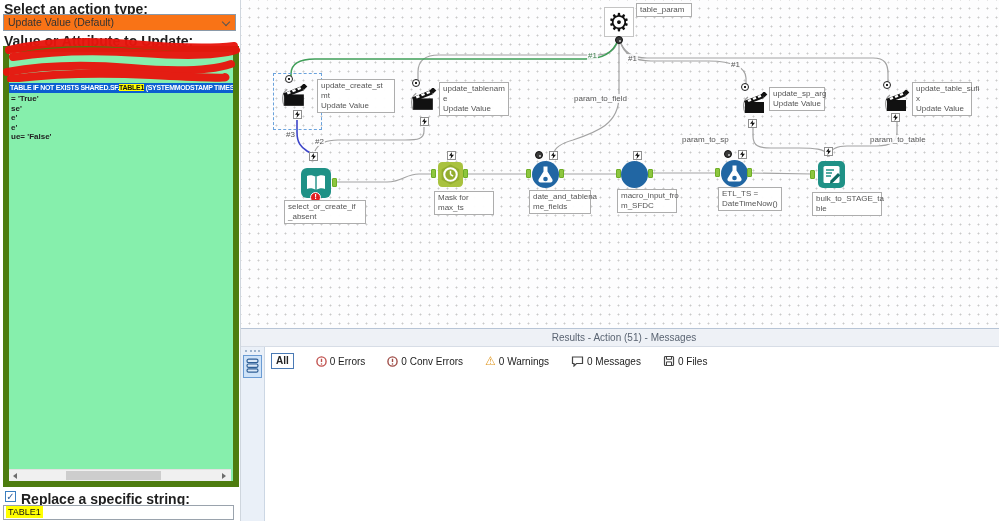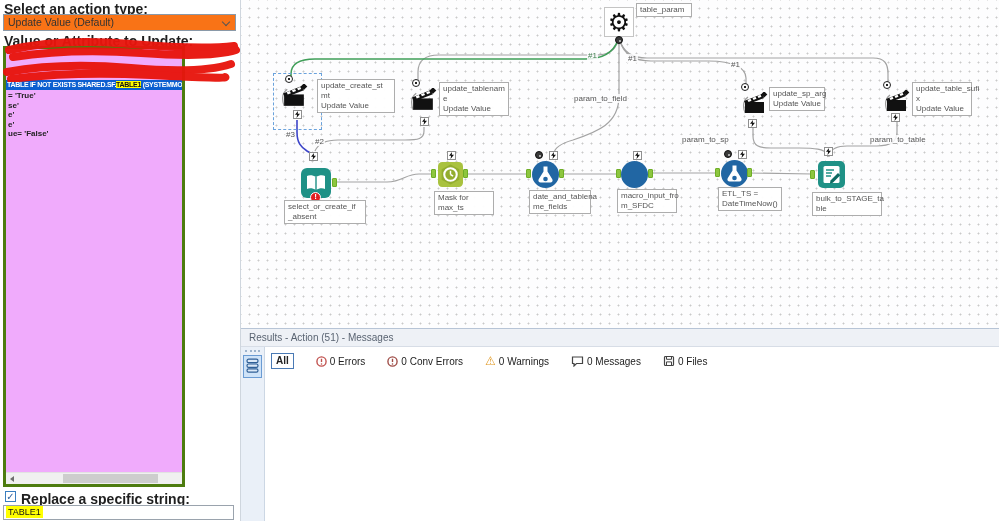--- a/index.html
+++ b/index.html
@@ -5,21 +5,21 @@
   * { box-sizing: border-box; margin: 0; padding: 0; }
   html,body { width:999px; height:521px; overflow:hidden; }
   body { font-family:"Liberation Sans", sans-serif; background:#fff; position:relative; }
   .abs { position:absolute; }
 
   
   #left-panel { left:0; top:0; width:241px; height:521px; background:#fff; border-right:1px solid #cfd6de; z-index:5; }
   .panel-label { font-size:14px; font-weight:600; color:#1f1f1f; }
   #action-select { left:3px; top:14px; width:233px; height:17px; border:1px solid #8a99a8; background:#f97316; font-size:10.5px; color:#333; line-height:15px; padding:0 4px; }
   #action-select .chev { position:absolute; right:6px; top:4px; width:6px; height:6px; border-right:1.4px solid #555; border-bottom:1.4px solid #555; transform:rotate(45deg); }
-  #listbox { left:3px; top:46px; width:182px; height:441px; border:3px solid #4d7c0f; background:#f0abfc; overflow:hidden; }
+  #listbox { left:3px; top:46px; width:236px; height:441px; border:6px solid #4d7c0f; background:#86efac; overflow:hidden; }
   .lrow { position:absolute; left:2px; font-size:8px; font-weight:600; color:#222; white-space:nowrap; }
   #hl-row { position:absolute; left:0; top:31px; width:224px; height:10px; background:#0c5fd0; color:#fff; font-size:7px; font-weight:700; white-space:nowrap; letter-spacing:-0.3px; line-height:10px; padding-left:1px; overflow:hidden; }
   #hl-row .yl { background:#ffff00; color:#111; }
   #hscroll { position:absolute; left:0; bottom:0; width:222px; height:12px; background:#f0f0f0; border-top:1px solid #e2e2e2; }
   .sb-btn { position:absolute; top:0; width:13px; height:11px; background:#f0f0f0; }
   .tri-l { position:absolute; left:4px; top:3px; width:0; height:0; border-top:3px solid transparent; border-bottom:3px solid transparent; border-right:4px solid #6d6d6d; }
   .tri-r { position:absolute; left:4px; top:3px; width:0; height:0; border-top:3px solid transparent; border-bottom:3px solid transparent; border-left:4px solid #6d6d6d; }
   #sb-thumb { position:absolute; left:57px; top:1px; width:95px; height:9px; background:#cdcdcd; }
   #replace-check { left:5px; top:491px; width:11px; height:11px; border:1px solid #3a7ebf; background:#fff; font-size:10px; line-height:9px; color:#2d5f9e; text-align:center; }
   #replace-label { left:21px; top:491px; }
@@ -39,21 +39,21 @@
   .qcircle { position:absolute; width:8px; height:8px; border-radius:50%; background:#3a3a3a; border:1px solid #111; }
   .qcircle::after { content:""; position:absolute; left:2.5px; top:2.5px; width:2px; height:2px; border-radius:50%; background:#cfcfcf; }
   .ganchor { position:absolute; width:5px; height:9px; background:#8dc63f; border:1px solid #6fae27; border-radius:1px; }
   .gearbox { position:absolute; width:30px; height:30px; background:#fff; border:1px solid #c4c4c4; text-align:center; font-size:25px; line-height:29px; color:#111; }
   .selrect { position:absolute; border:1px dashed #6aa2dc; }
   .badge { position:absolute; width:11px; height:11px; border-radius:50%; background:#e02020; border:1.5px solid #fff; color:#fff; font-size:8px; font-weight:700; line-height:8px; text-align:center; }
   .bluecircle { position:absolute; width:27px; height:27px; border-radius:50%; background:#2166a3; }
 
   
   #results { left:241px; top:328px; width:758px; height:193px; background:#fff; border-top:1px solid #b7c4d6; }
-  #results-header { position:absolute; left:0; top:0; width:758px; height:18px; background:#eef1f6; border-bottom:1px solid #d7dde6; font-size:10px; color:#5a6472; line-height:17px; padding-left:8px; }
+  #results-header { position:absolute; left:0; top:0; width:758px; height:18px; background:#eef1f6; border-bottom:1px solid #d7dde6; font-size:10px; color:#5a6472; line-height:17px; padding-left:8px;text-align:center; }
   #results-strip { position:absolute; left:0; top:18px; width:24px; height:175px; background:#eaf0f8; border-right:1px solid #ccd7e4; }
   #strip-grip { position:absolute; left:4px; top:3px; width:15px; height:3px; border-top:2px dotted #9db3cc; }
   #layers-btn { position:absolute; left:2px; top:8px; width:19px; height:23px; background:#cfe3f8; border:1px solid #6a9bd3; text-align:center; padding-top:2px; }
   #results-toolbar { position:absolute; left:30px; top:22px; height:20px; display:flex; align-items:center; gap:22px; }
   #all-btn { border:1px solid #4a7ab5; background:#fff; font-size:10px; font-weight:700; color:#222; padding:1px 4px; line-height:12px; }
   .filter { display:flex; align-items:center; gap:3px; font-size:10px; color:#222; }
   .warn-glyph { color:#e0971f; font-size:12px; line-height:12px; }
 </style>
 </head>
 <body>

